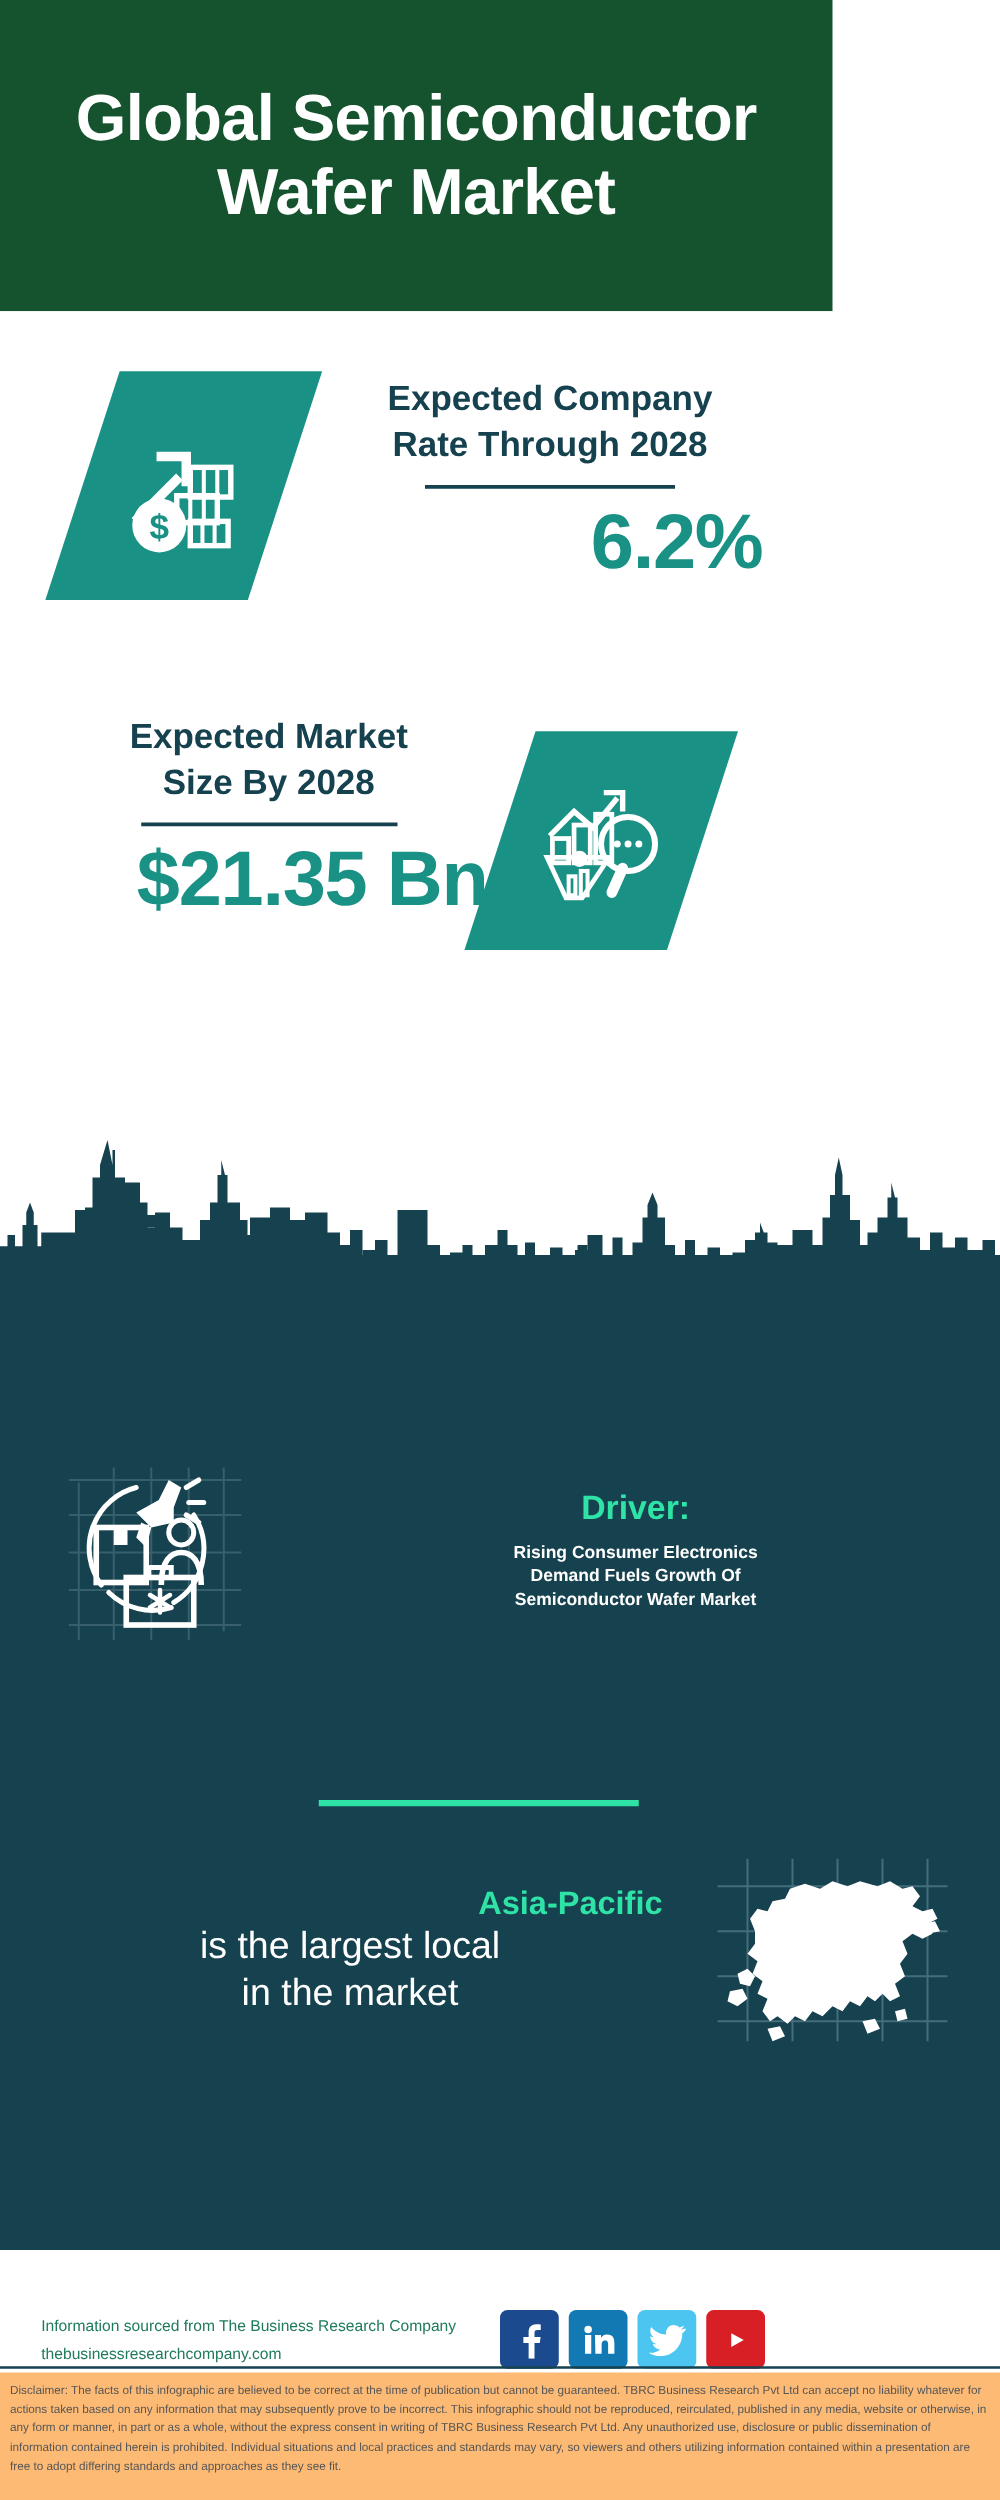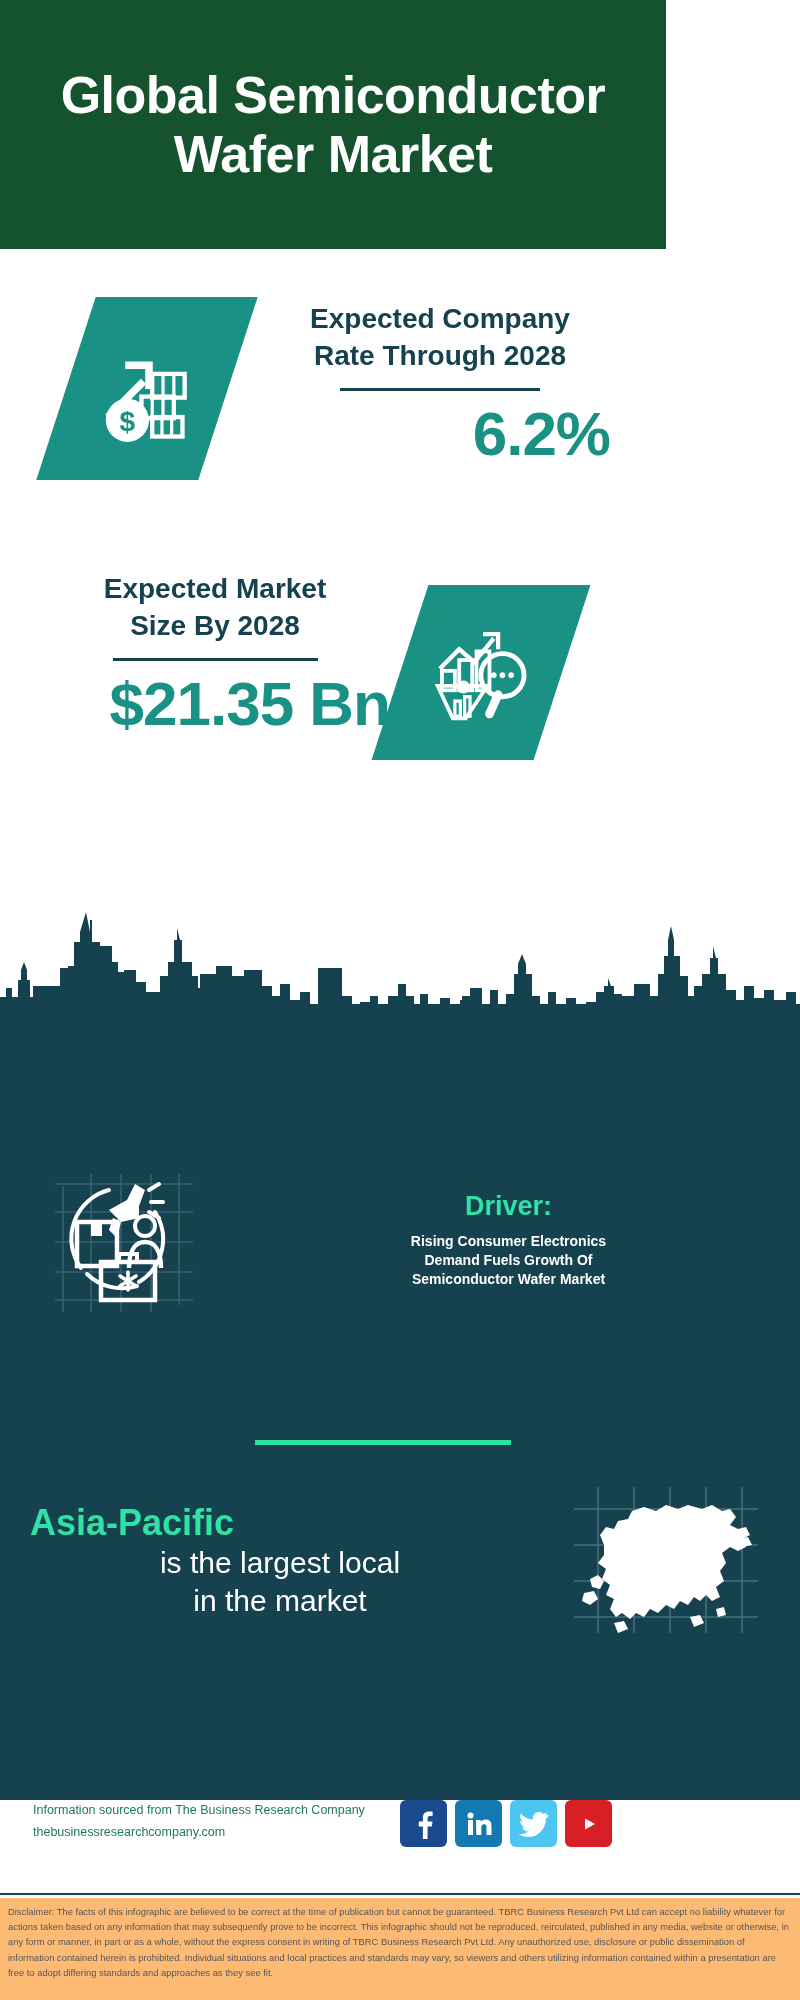--- a/index.html
+++ b/index.html
@@ -75,30 +75,30 @@
     background:#2fe3a7;
   }
 
   .region-row {
     position:absolute; left:0; top:1480px; width:800px; height:160px;
     display:flex; align-items:center;
   }
   .region-text-cell { flex:1; padding-left:30px; }
   .region-map-cell { width:270px; display:flex; justify-content:center; align-items:center; }
   .region-name {
-    color:#2fe3a7; font-weight:bold; font-size:36px; text-align:left; line-height:1.2;
+    color:#2fe3a7; font-weight:bold; font-size:26px; text-align:right; line-height:1.2;
   }
   .region-sub {
     color:#ffffff; font-weight:normal; font-size:30px; text-align:center; line-height:1.24;
   }
 
   
   .footer-src {
     position:absolute; left:0; top:1800px; width:670px; height:95px;
-    background:#ffffff; display:flex; align-items:flex-start;
+    background:#ffffff; display:flex; align-items:flex-end;
   }
   .src-text { padding-left:33px; width:400px; }
   .src-line {
     color:#1f7a5e; font-size:12.5px; line-height:1.75;
     font-family:"Liberation Sans", sans-serif;
   }
   .social-row { display:flex; gap:8px; align-items:center; }
   .social-btn {
     width:47px; height:47px; border-radius:6px;
     display:flex; align-items:center; justify-content:center;

